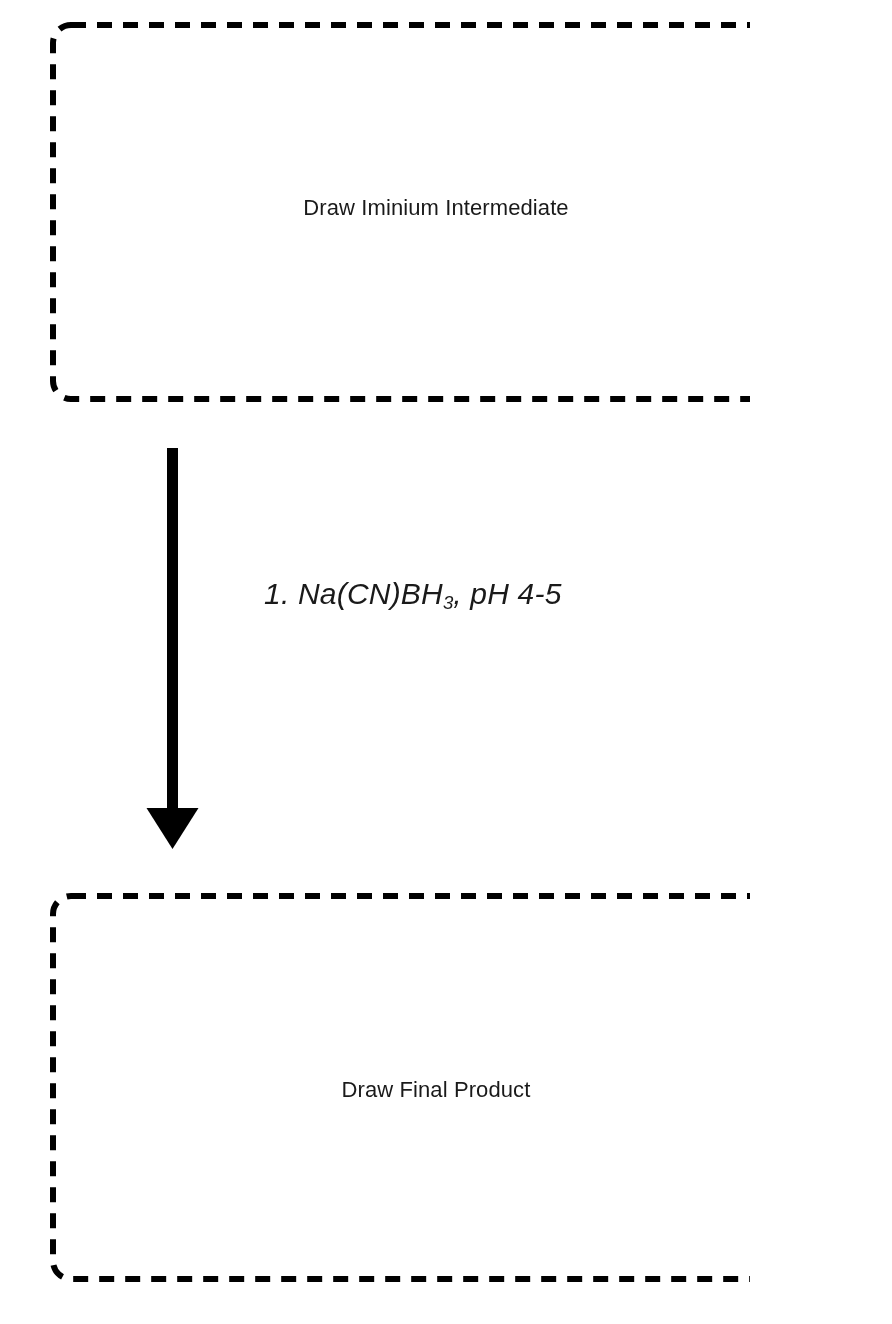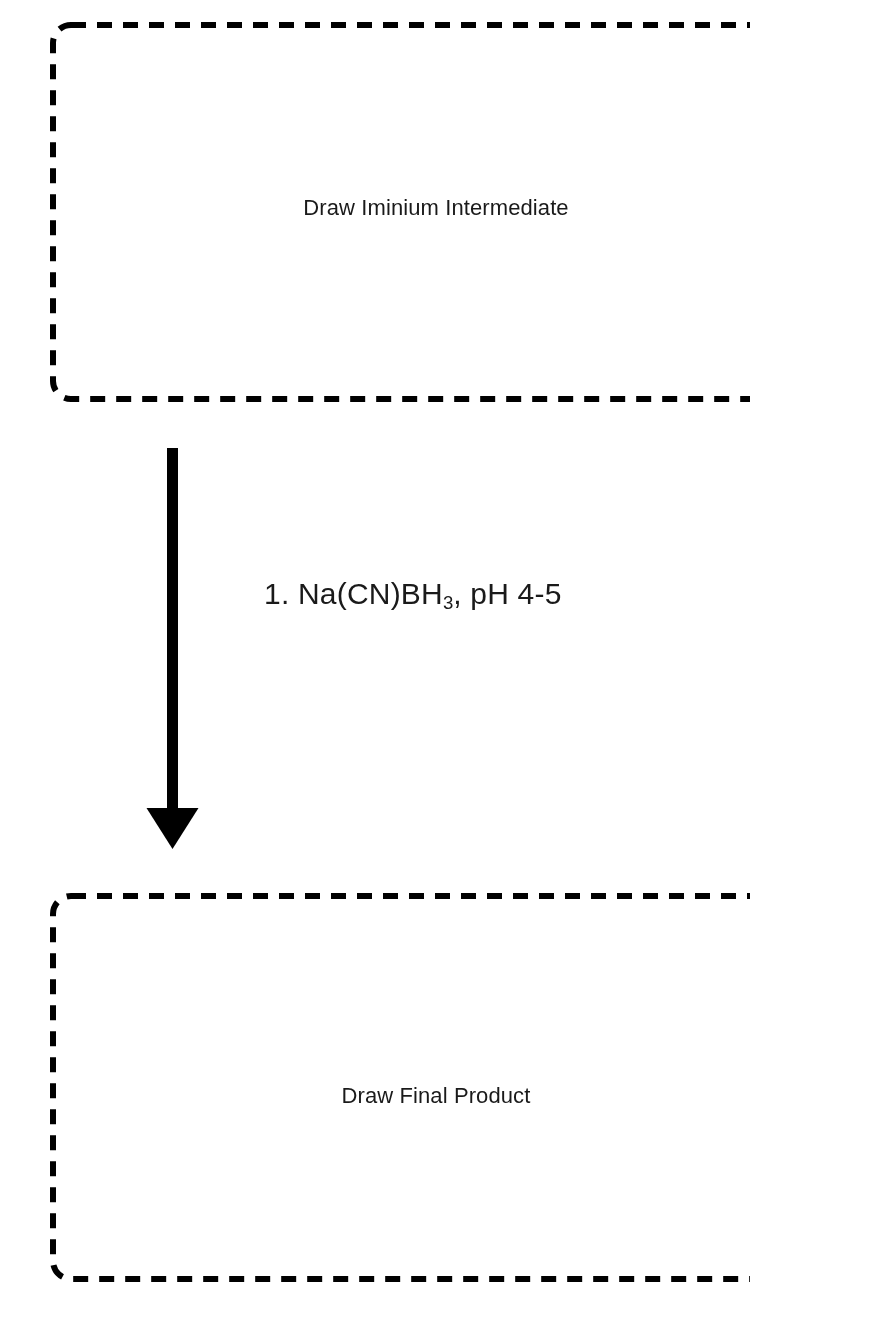--- a/index.html
+++ b/index.html
@@ -60,21 +60,21 @@
     top: -4px;
   }
 
   #box-product {
     left: 50px;
     top: 893px;
     width: 772px;
     height: 389px;
   }
   #box-product .box-label {
-    top: 9px;
+    top: 3px;
   }
 
   
   #reaction-arrow {
     position: absolute;
     left: 138px;
     top: 440px;
     width: 92px;
     height: 420px;
   }
@@ -83,20 +83,21 @@
     width: 100%;
     height: 100%;
   }
 
   
   #reagent-conditions {
     position: absolute;
     left: 264px;
     top: 578px;
     width: 520px;
+    font-style: italic;
   }
   .reagent-line {
     font-size: 30px;
     line-height: 1.05;
     color: #1a1a1a;
     white-space: nowrap;
     letter-spacing: 0.2px;
   }
   #reagent-line-1 { margin-bottom: 43px; }
   .reagent-line sub {

